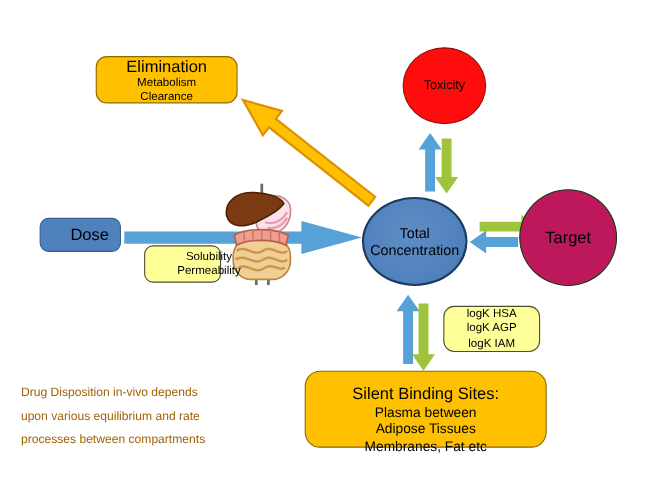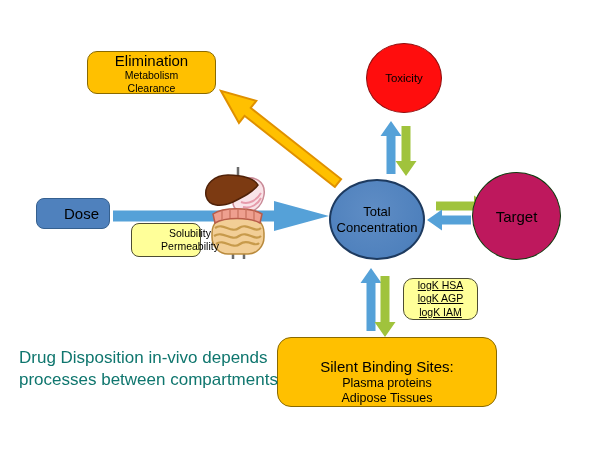--- a/index.html
+++ b/index.html
@@ -22,26 +22,26 @@
   .toxicity{left:366px;top:43px;width:76px;height:70px;background:#FF0D0D;border:1.5px solid #8f0f0f;}
   .toxicity .lbl{font-size:11.5px;}
   .dose{left:36px;top:198px;width:74px;height:31px;}
   .dose .lbl{font-size:15px;padding-left:17px;}
   .solubility{left:131px;top:223px;width:70px;height:34px;}
   .solubility .lbl{font-size:10.5px;line-height:13px;margin-left:48px;}
   .totalconc{left:329px;top:179px;width:96px;height:81px;background:radial-gradient(circle at 45% 40%, #5f8dc5 0%, #4F81BD 70%, #466f9f 100%);border:2px solid #1d3a5f;}
   .totalconc .lbl{font-size:13px;line-height:16px;text-align:center;}
   .target{left:472px;top:172px;width:89px;height:88px;background:#be185d;border:1.8px solid #0f3d0f;}
   .target .lbl{font-size:15px;}
-  .logk{left:403px;top:278px;width:75px;height:42px;border-radius:10px;text-decoration:underline;}
+  .logk{left:403px;top:278px;width:88px;height:42px;border-radius:10px;}
   .logk .lbl{font-size:10.5px;line-height:13.5px;}
   .silent{left:277px;top:337px;width:220px;height:70px;border-radius:14px;padding-top:20px;}
   .silent .title{font-size:15px;line-height:18px;}
   .silent .sub{font-size:12.5px;line-height:15.5px;}
-  .caption{left:19px;top:347px;width:250px;font-size:17px;line-height:21.5px;color:#0f766e;}
+  .caption{left:19px;top:347px;width:250px;font-size:11px;line-height:21.5px;color:#a16207;}
   .caption div{white-space:nowrap;}
 </style>
 </head>
 <body>
 
 <div class="canvas">
 
   <svg class="overlay" viewBox="0 0 600 449">
 
     <polygon points="0,-5.5 161,-5.5 161,-15 216,0 161,15 161,5.5 0,5.5" transform="translate(113,216)" fill="#55A1D8"></polygon>
@@ -105,22 +105,24 @@
   </div>
 
   <div class="node box-lightyellow logk">
     <div class="lbl">logK HSA</div>
     <div class="lbl">logK AGP</div>
     <div class="lbl">logK IAM</div>
   </div>
 
   <div class="node box-gold silent">
     <div class="title">Silent Binding Sites:</div>
-    <div class="sub">Plasma proteins</div>
+    <div class="sub">Plasma between</div>
     <div class="sub">Adipose Tissues</div>
+    <div class="sub">Membranes, Fat etc</div>
   </div>
 
   <div class="abs caption">
     <div>Drug Disposition in-vivo depends</div>
+    <div>upon various equilibrium and rate</div>
     <div>processes between compartments</div>
   </div>
 
 </div>
 
 </body></html>

